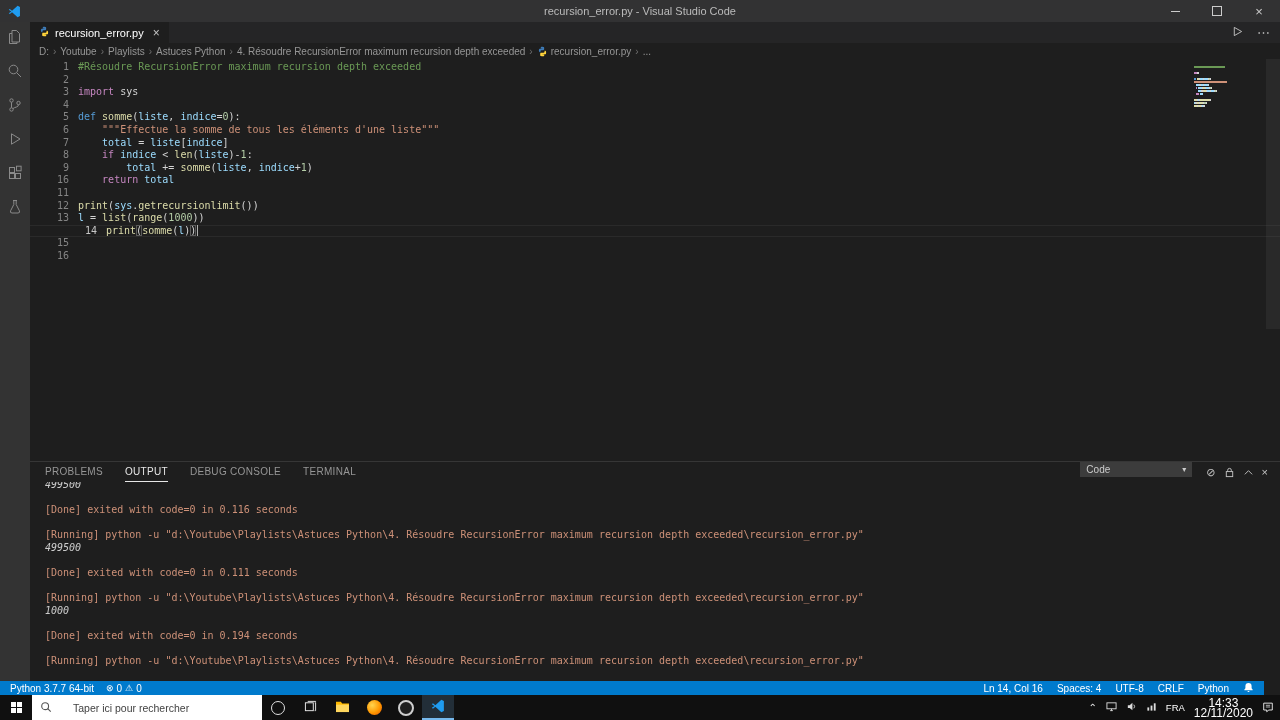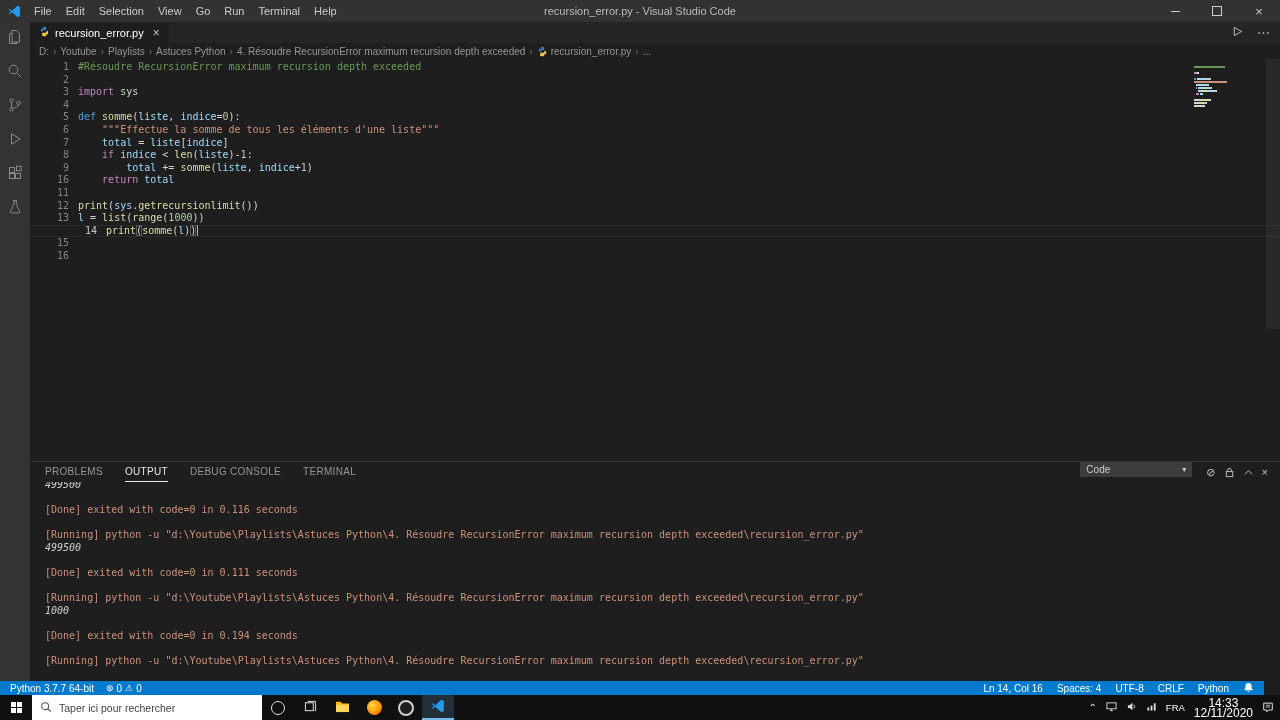--- a/index.html
+++ b/index.html
@@ -75,50 +75,40 @@
   .sb-left .sb-item{margin-right:12px;display:flex;align-items:center;gap:3px;}
   .sb-right-items span{margin-right:14px;text-align:center;}
   .sb-glyph{font-size:9px;}
 
   
   .taskbar{position:absolute;left:0;right:0;bottom:0;height:25px;background:#101010;display:flex;align-items:center;color:#fff;z-index:40;}
   .tb-btn{width:32px;height:25px;display:flex;align-items:center;justify-content:center;flex-shrink:0;}
   .tb-btn.active{background:rgba(118,185,237,0.18);box-shadow:inset 0 -2px 0 #76b9ed;}
   .win-logo{display:grid;grid-template-columns:5px 5px;grid-gap:1px;}
   .win-logo i{width:5px;height:5px;background:#fff;}
-  .tb-search{width:230px;height:25px;background:#ffffff;display:flex;align-items:center;gap:7px;
+  .tb-search{width:230px;height:25px;background:#ffffff;display:flex;align-items:center;gap:21px;
              padding:0 8px;box-sizing:border-box;font-size:10.5px;color:#424242;flex-shrink:0;}
   .ring{width:12px;height:12px;border-radius:50%;border:1.5px solid #e0e0e0;}
   .ring.dark{border-width:2px;border-color:#cfcfcf;background:#1f1f1f;}
   .ffx{width:15px;height:15px;border-radius:50%;background:radial-gradient(circle at 35% 35%, #ffd54f, #ff9800 55%, #e65100);}
   .tb-tray{margin-left:auto;display:flex;align-items:center;gap:9px;padding-right:6px;font-size:9.5px;}
   .tb-caret{font-size:10px;color:#eee;}
   .tb-clock{display:flex;flex-direction:column;align-items:center;justify-content:space-between;font-size:12px;line-height:10px;}
 </style>
 <style>.tok-comment{color:#6A9955}.tok-keyword{color:#569CD6}.tok-keyword2{color:#C586C0}.tok-func{color:#DCDCAA}.tok-var{color:#9CDCFE}.tok-num{color:#B5CEA8}.tok-string{color:#CE9178}.tok-plain{color:#D4D4D4}.tok-bracket{color:#D4D4D4}</style></head>
 <body>
 
 <div class="screen">
 
   <div class="titlebar">
     <span class="vsc-logo">
       <svg width="13" height="13" viewBox="0 0 100 100">
           <path fill="#1F9CF0" d="M74 6 L92 15 V85 L74 94 L31 56 L14 70 L6 63 L25 50 L6 37 L14 30 L31 44 Z"></path>
         </svg>
     </span>
-    <nav class="menubar">
-        <span class="menu-item">File</span>
-        <span class="menu-item">Edit</span>
-        <span class="menu-item">Selection</span>
-        <span class="menu-item">View</span>
-        <span class="menu-item">Go</span>
-        <span class="menu-item">Run</span>
-        <span class="menu-item">Terminal</span>
-        <span class="menu-item">Help</span>
-      </nav>
     <div class="win-title">recursion_error.py - Visual Studio Code</div>
     <div class="win-controls">
       <div class="wc">
           <span class="wc-min"></span>
         </div>
       <div class="wc">
           <span class="wc-max"></span>
         </div>
       <div class="wc wc-close">×</div>
     </div>

